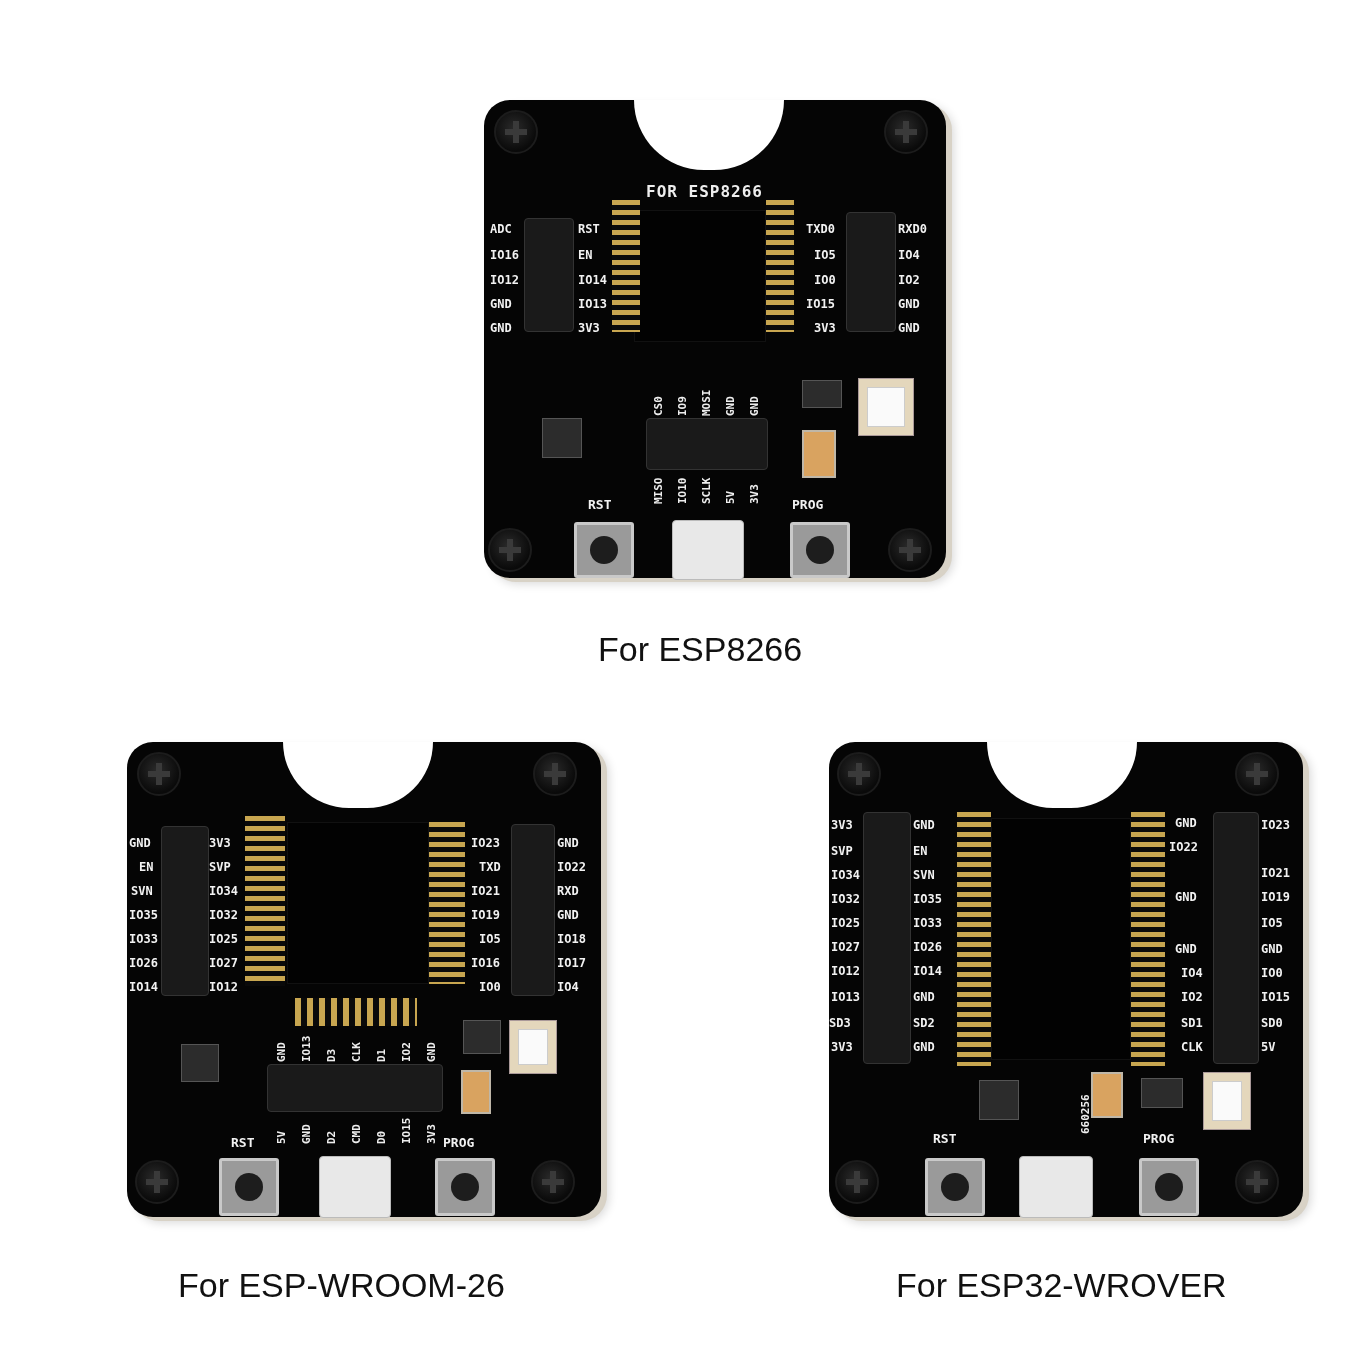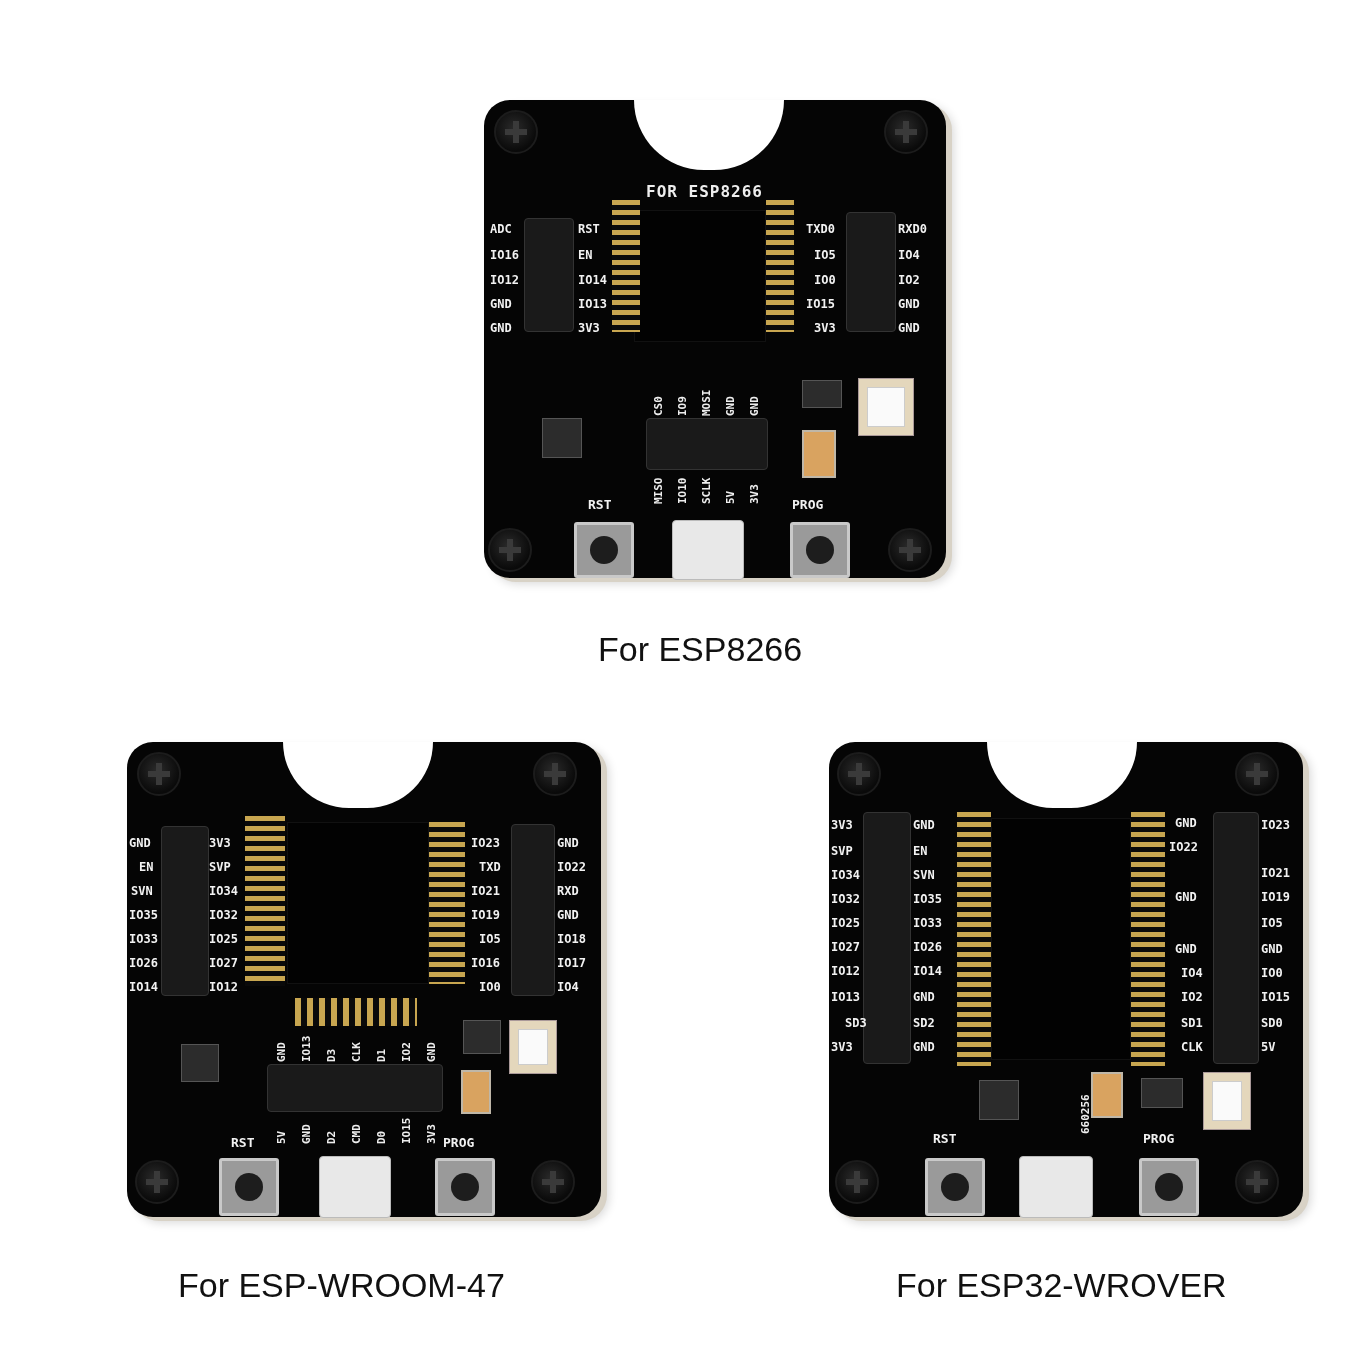--- a/index.html
+++ b/index.html
@@ -171,21 +171,21 @@
   <div class="pinlabel" style="left:104px;top:394px;font-size:13px;">RST</div>
   <div class="pinlabel" style="left:316px;top:394px;font-size:13px;">PROG</div>
   <div class="btn" style="left:92px;top:416px;width:54px;height:52px;">
       <div class="cap"></div>
     </div>
   <div class="usb" style="left:192px;top:414px;width:70px;height:60px;"></div>
   <div class="btn" style="left:308px;top:416px;width:54px;height:52px;">
       <div class="cap"></div>
     </div>
 </div>
-<div class="caption" style="left:178px;top:1266px;">For ESP-WROOM-47</div>
+<div class="caption" style="left:178px;top:1266px;">For ESP-WROOM-26</div>
 
 <div class="board" style="left:829px;top:742px;width:474px;height:475px;">
   <div class="notch" style="left:158px;top:0;width:150px;height:66px;"></div>
   <div class="screw" style="left:8px;top:10px;"></div>
   <div class="screw" style="left:406px;top:10px;"></div>
   <div class="screw" style="left:6px;top:418px;"></div>
   <div class="screw" style="left:406px;top:418px;"></div>
 
   <div class="pinlabel" style="left:160px;top:88px;width:140px;white-space:normal;font-size:10px;color:#444;text-align:center;">DOWNLOADER FOR ESP32-WROVER</div>
   <div class="module" style="left:162px;top:76px;width:138px;height:240px;"></div>
@@ -196,21 +196,21 @@
   <div class="header" style="left:384px;top:70px;width:44px;height:250px;"></div>
 
   <div class="pinlabel" style="left:2px;top:76px;">3V3</div>
   <div class="pinlabel" style="left:2px;top:102px;">SVP</div>
   <div class="pinlabel" style="left:2px;top:126px;">IO34</div>
   <div class="pinlabel" style="left:2px;top:150px;">IO32</div>
   <div class="pinlabel" style="left:2px;top:174px;">IO25</div>
   <div class="pinlabel" style="left:2px;top:198px;">IO27</div>
   <div class="pinlabel" style="left:2px;top:222px;">IO12</div>
   <div class="pinlabel" style="left:2px;top:248px;">IO13</div>
-  <div class="pinlabel" style="left:16px;top:274px;">SD3</div>
+  <div class="pinlabel" style="left:0;top:274px;">SD3</div>
   <div class="pinlabel" style="left:2px;top:298px;">3V3</div>
 
   <div class="pinlabel" style="left:84px;top:76px;">GND</div>
   <div class="pinlabel" style="left:84px;top:102px;">EN</div>
   <div class="pinlabel" style="left:84px;top:126px;">SVN</div>
   <div class="pinlabel" style="left:84px;top:150px;">IO35</div>
   <div class="pinlabel" style="left:84px;top:174px;">IO33</div>
   <div class="pinlabel" style="left:84px;top:198px;">IO26</div>
   <div class="pinlabel" style="left:84px;top:222px;">IO14</div>
   <div class="pinlabel" style="left:84px;top:248px;">GND</div>

